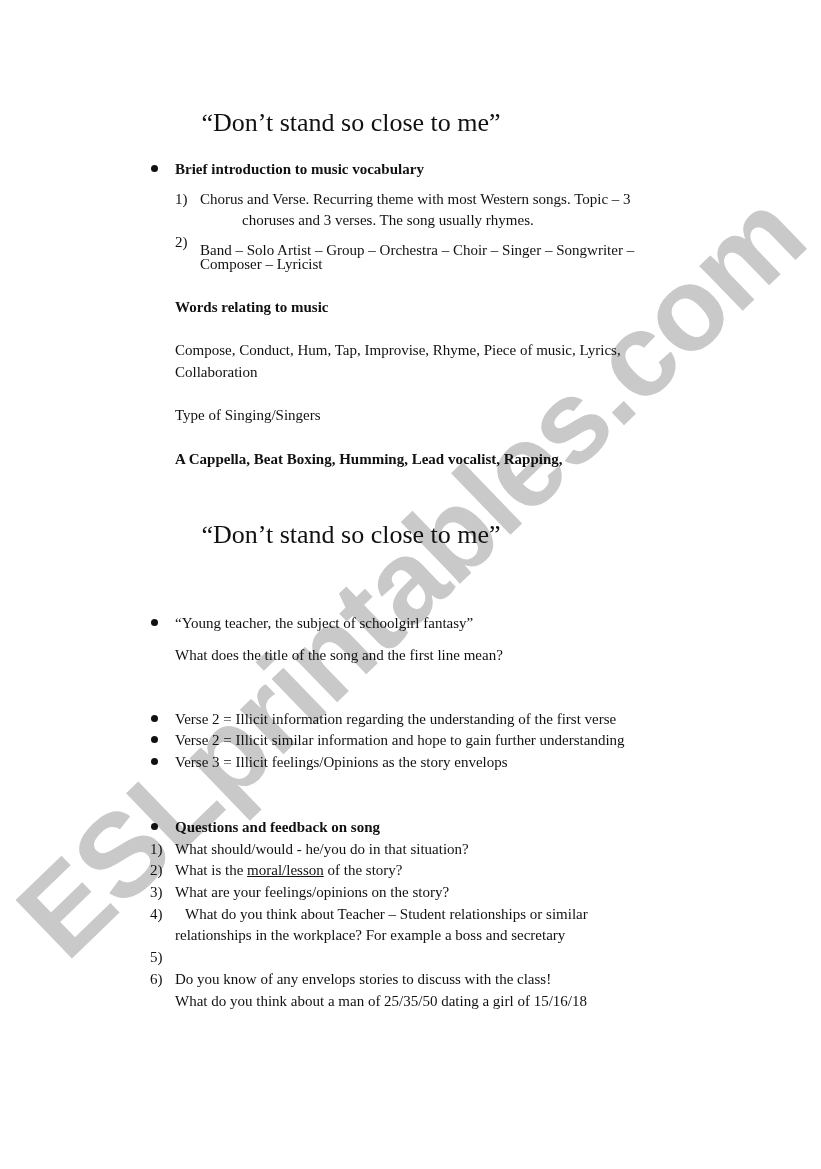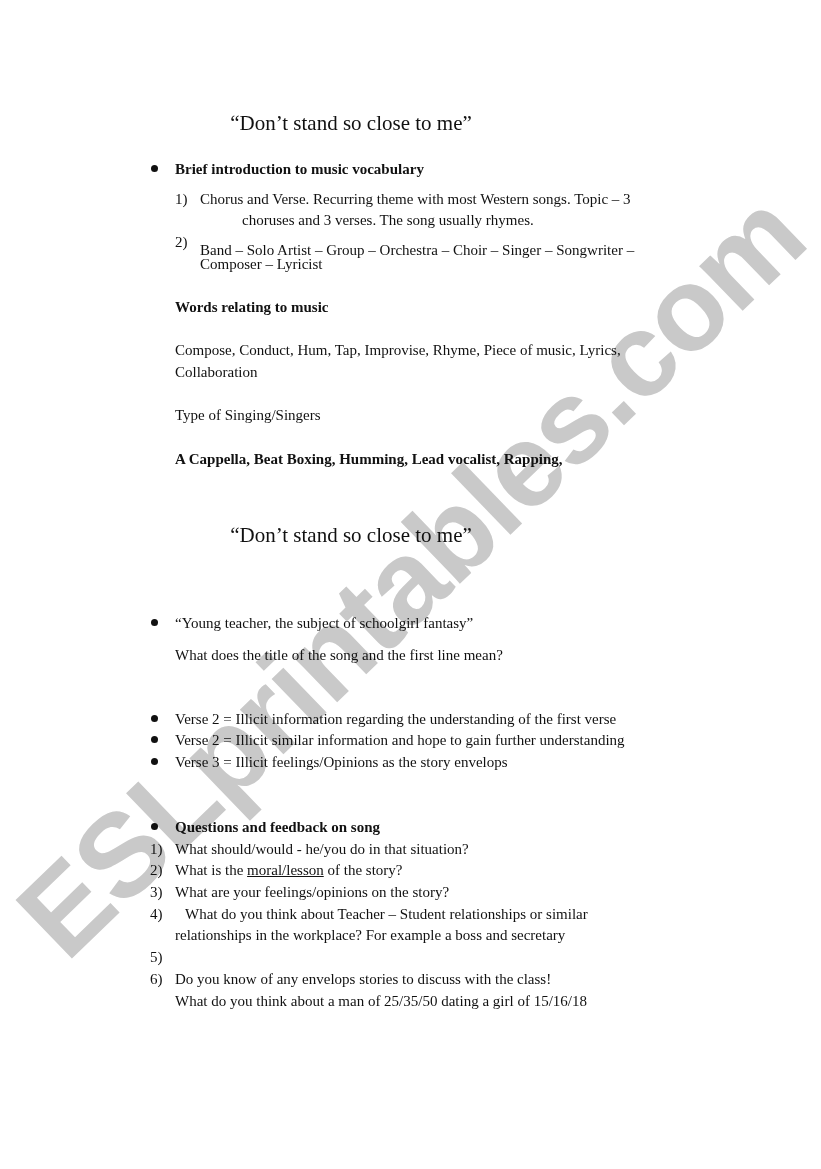--- a/index.html
+++ b/index.html
@@ -35,21 +35,21 @@
       top: 0;
       width: 821px;
       height: 1169px;
       z-index: 1;
     }
     .title {
       position: absolute;
       left: 0;
       width: 702px;
       text-align: center;
-      font-size: 21px;
+      font-size: 26px;
       line-height: 24px;
     }
     .line {
       position: absolute;
       font-size: 15px;
       line-height: 22px;
       white-space: nowrap;
       text-align: right;
     }
     .bold { font-weight: bold; }

